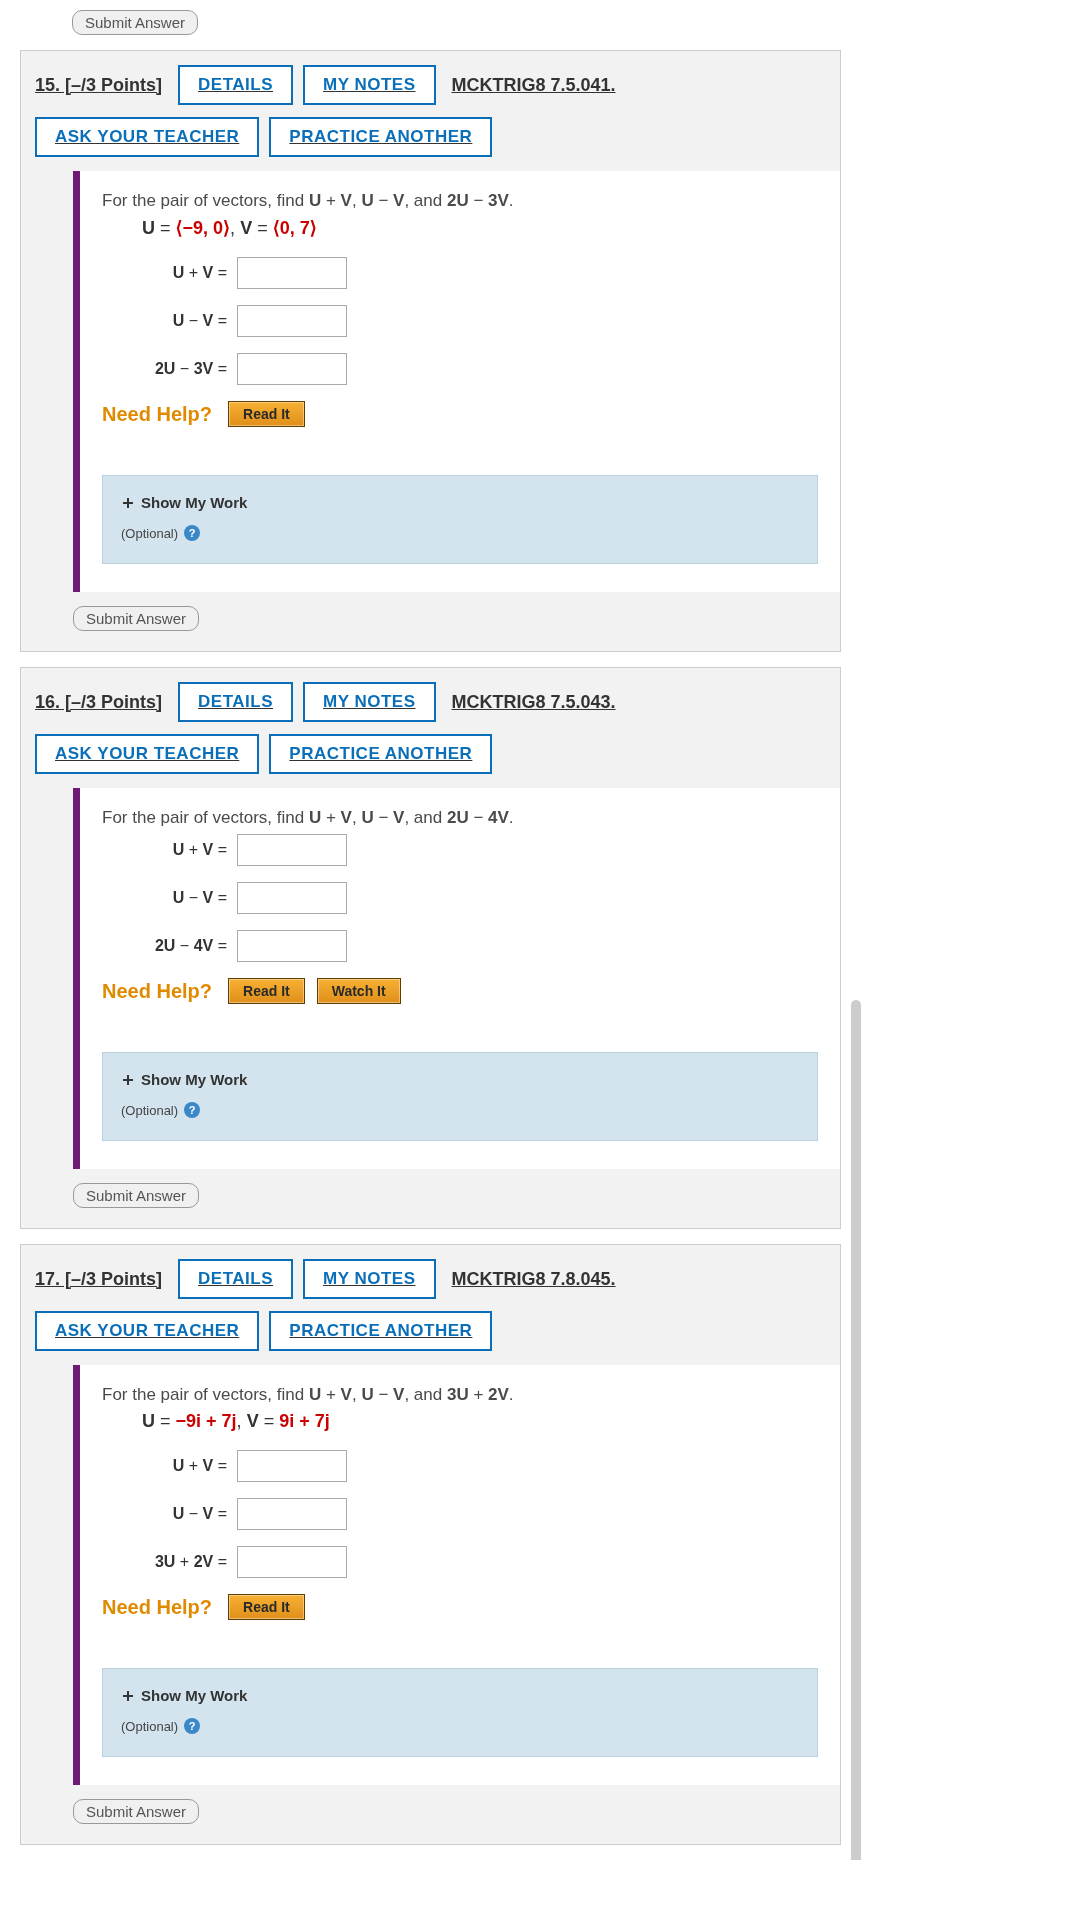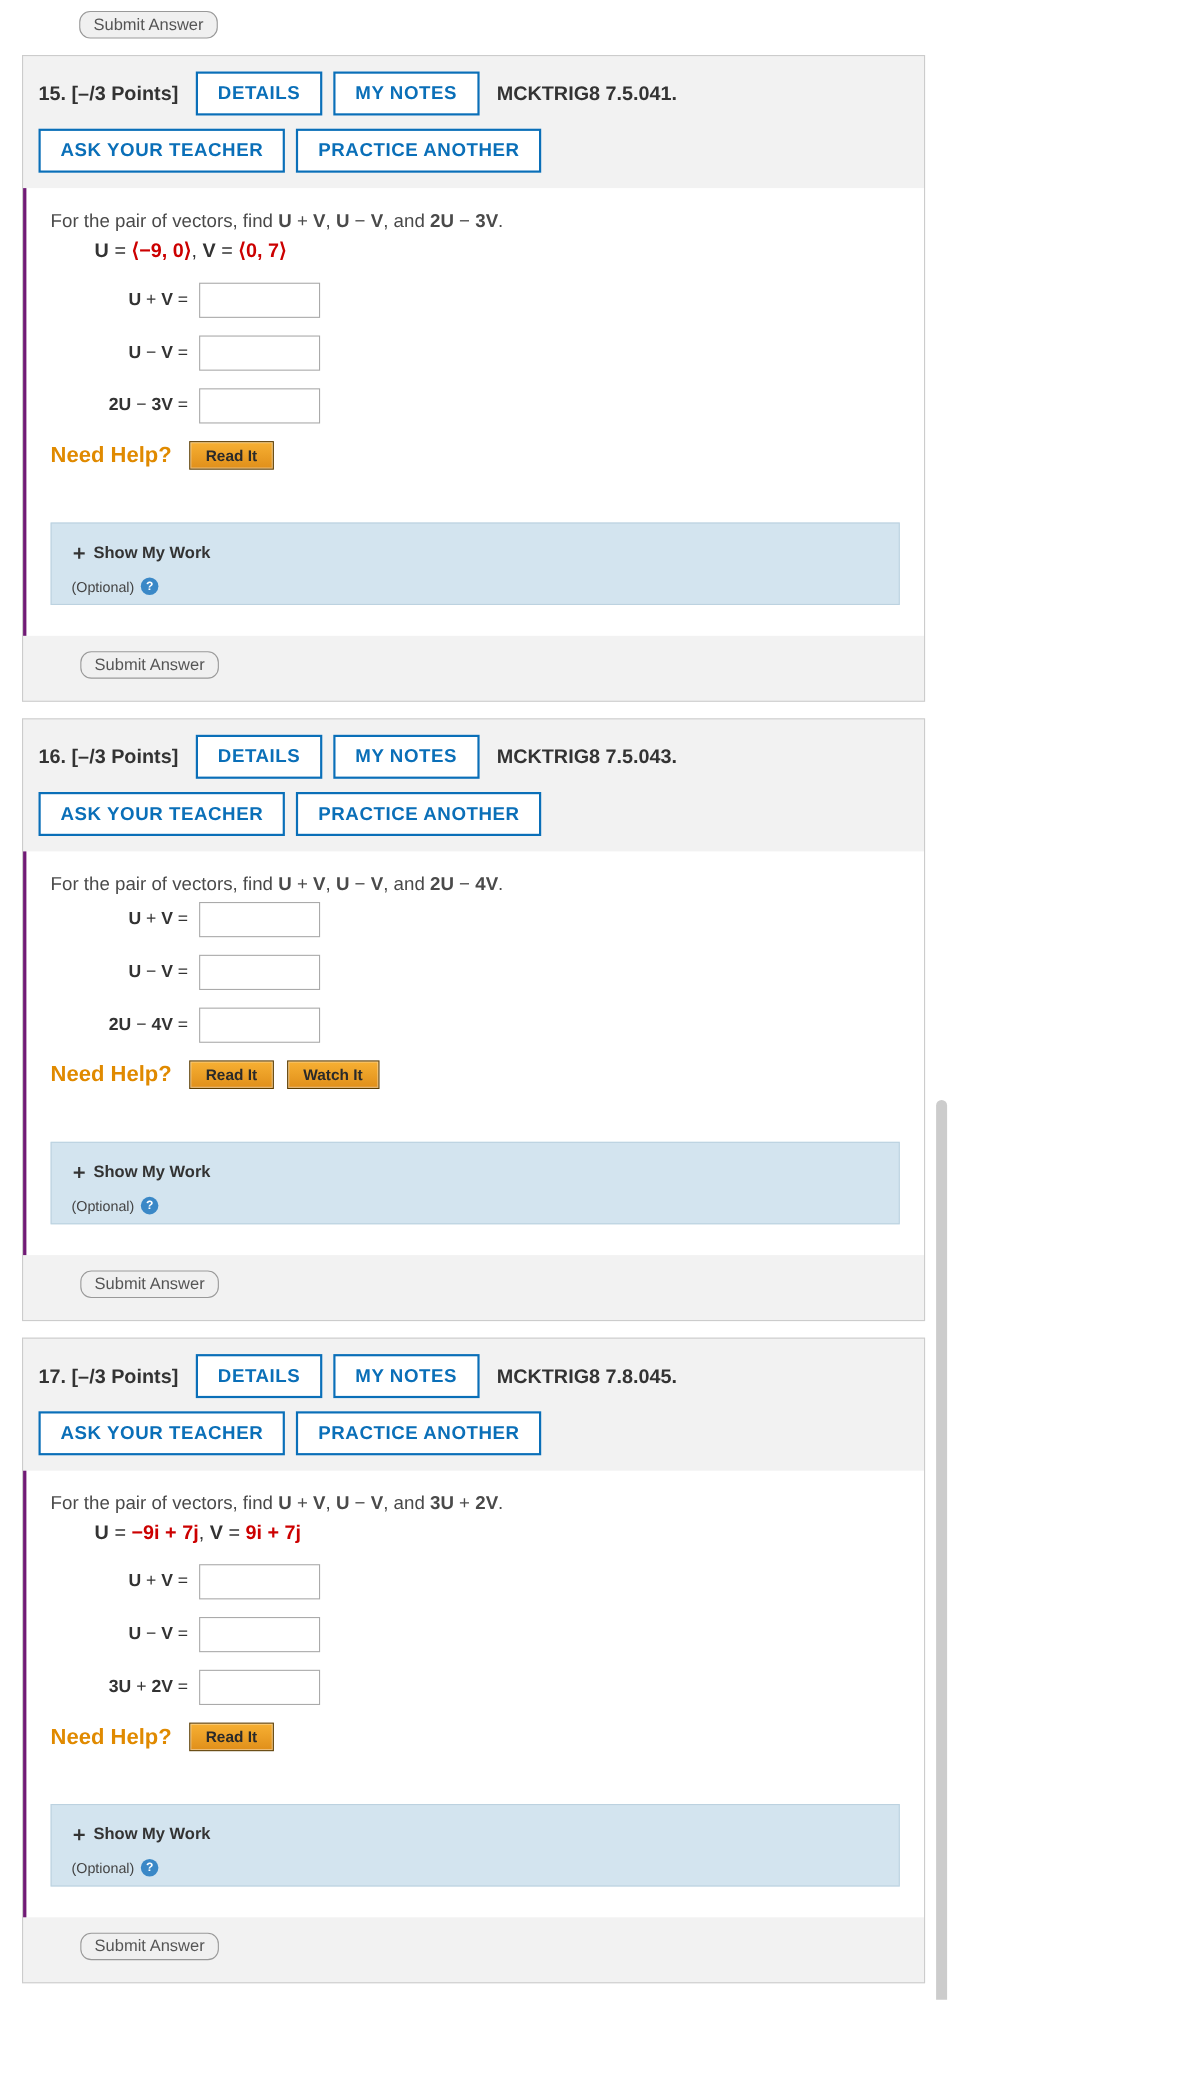--- a/index.html
+++ b/index.html
@@ -29,20 +29,21 @@
     color: #555;
     cursor: pointer;
   }
   .question-block {
     margin: 0 20px 15px 20px;
     border: 1px solid #ccc;
     background: #f2f2f2;
   }
   .q-header {
     padding: 14px 14px 14px 14px;
+    text-decoration: underline;
   }
   .q-header-row {
     display: flex;
     align-items: center;
     flex-wrap: wrap;
     gap: 10px;
   }
   .q-header-row2 {
     margin-top: 12px;
   }
@@ -63,22 +64,23 @@
     letter-spacing: 0.5px;
   }
   .assign-code {
     font-weight: bold;
     font-size: 18px;
     color: #333;
     margin-left: 6px;
   }
   .q-body {
     background: #fff;
+    margin-left: 52px;
     padding: 20px 22px 28px 22px;
-    border-left: 3px solid #701a75;
+    border-left: 7px solid #701a75;
   }
   .instruction {
     font-size: 17px;
     color: #4a4a4a;
     margin-bottom: 6px;
   }
   .instruction b { font-weight: bold; }
   .vectors-def {
     font-size: 18px;
     margin: 4px 0 18px 40px;
@@ -127,21 +129,21 @@
     cursor: pointer;
     color: #2a2a2a;
     min-width: 74px;
     text-align: right;
     box-shadow: inset 0 0 0 1px rgba(255,255,255,0.4);
   }
   .show-work-box {
     background: #d3e4ef;
     border: 1px solid #bcd2e0;
     margin-top: 48px;
-    padding: 18px 18px 8px 18px;
+    padding: 18px 18px 22px 18px;
   }
   .show-work-title {
     font-size: 15px;
     font-weight: bold;
     color: #333;
     display: flex;
     align-items: center;
     gap: 6px;
   }
   .show-work-title svg {

